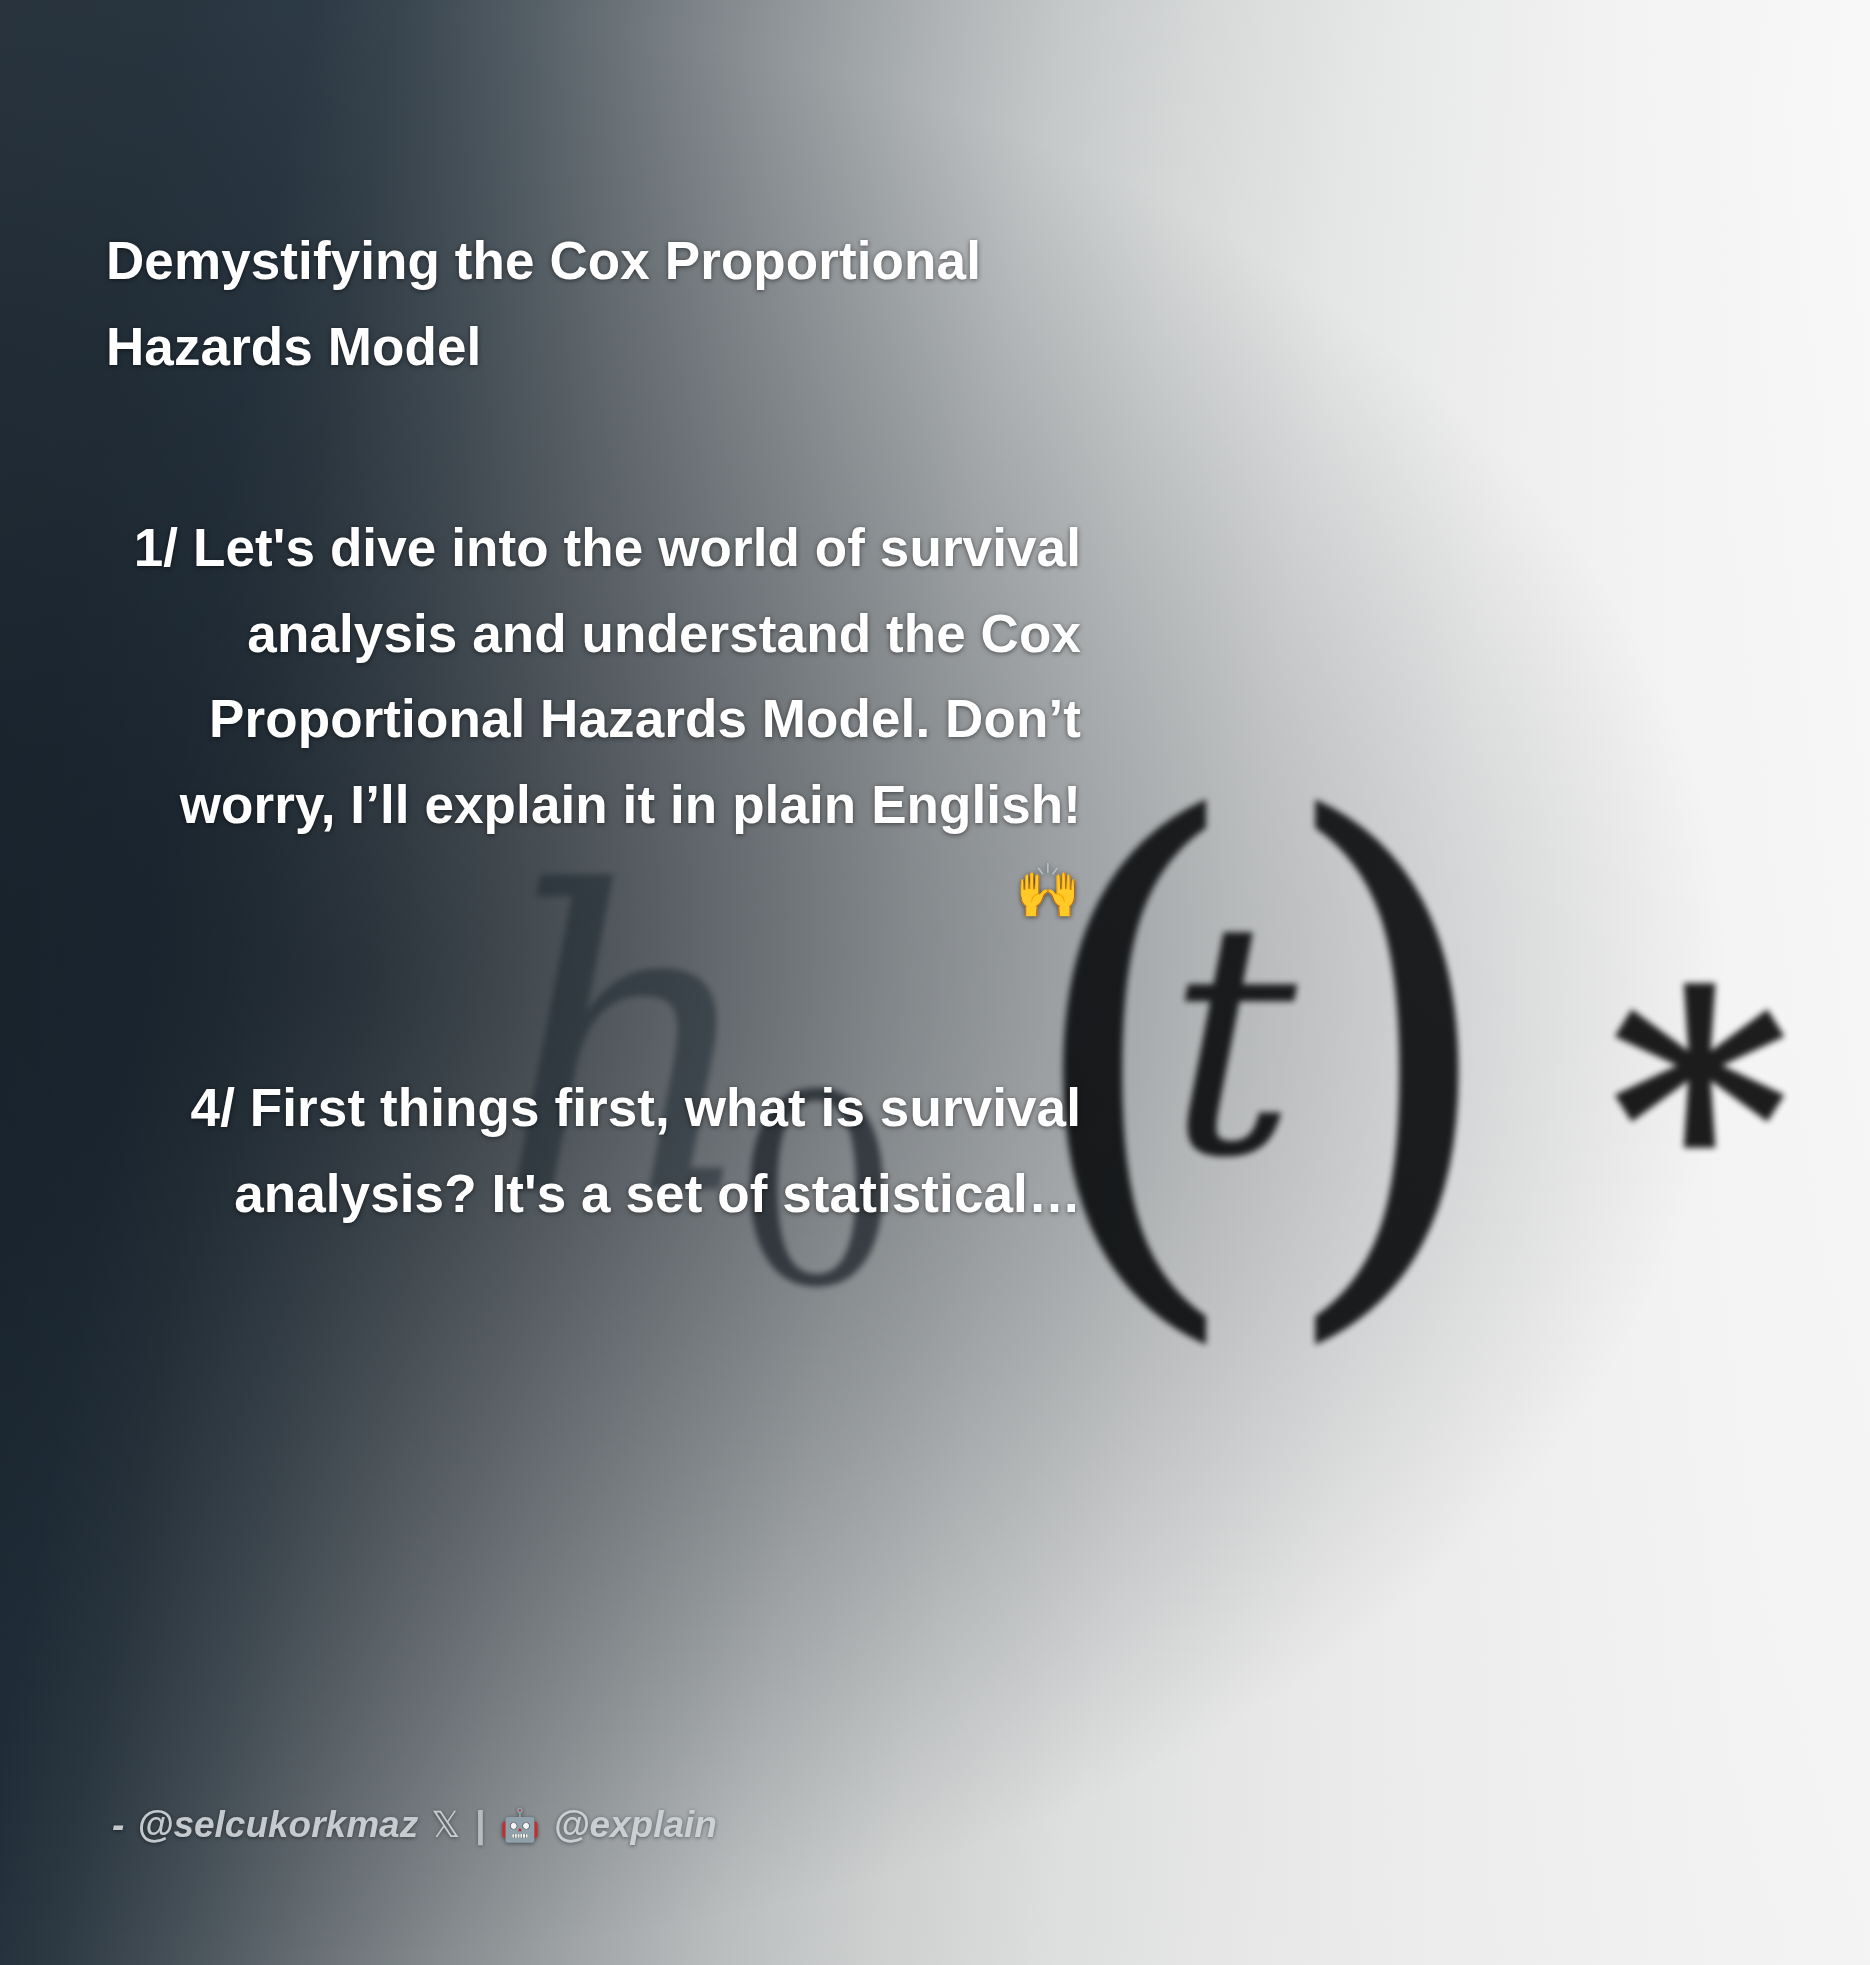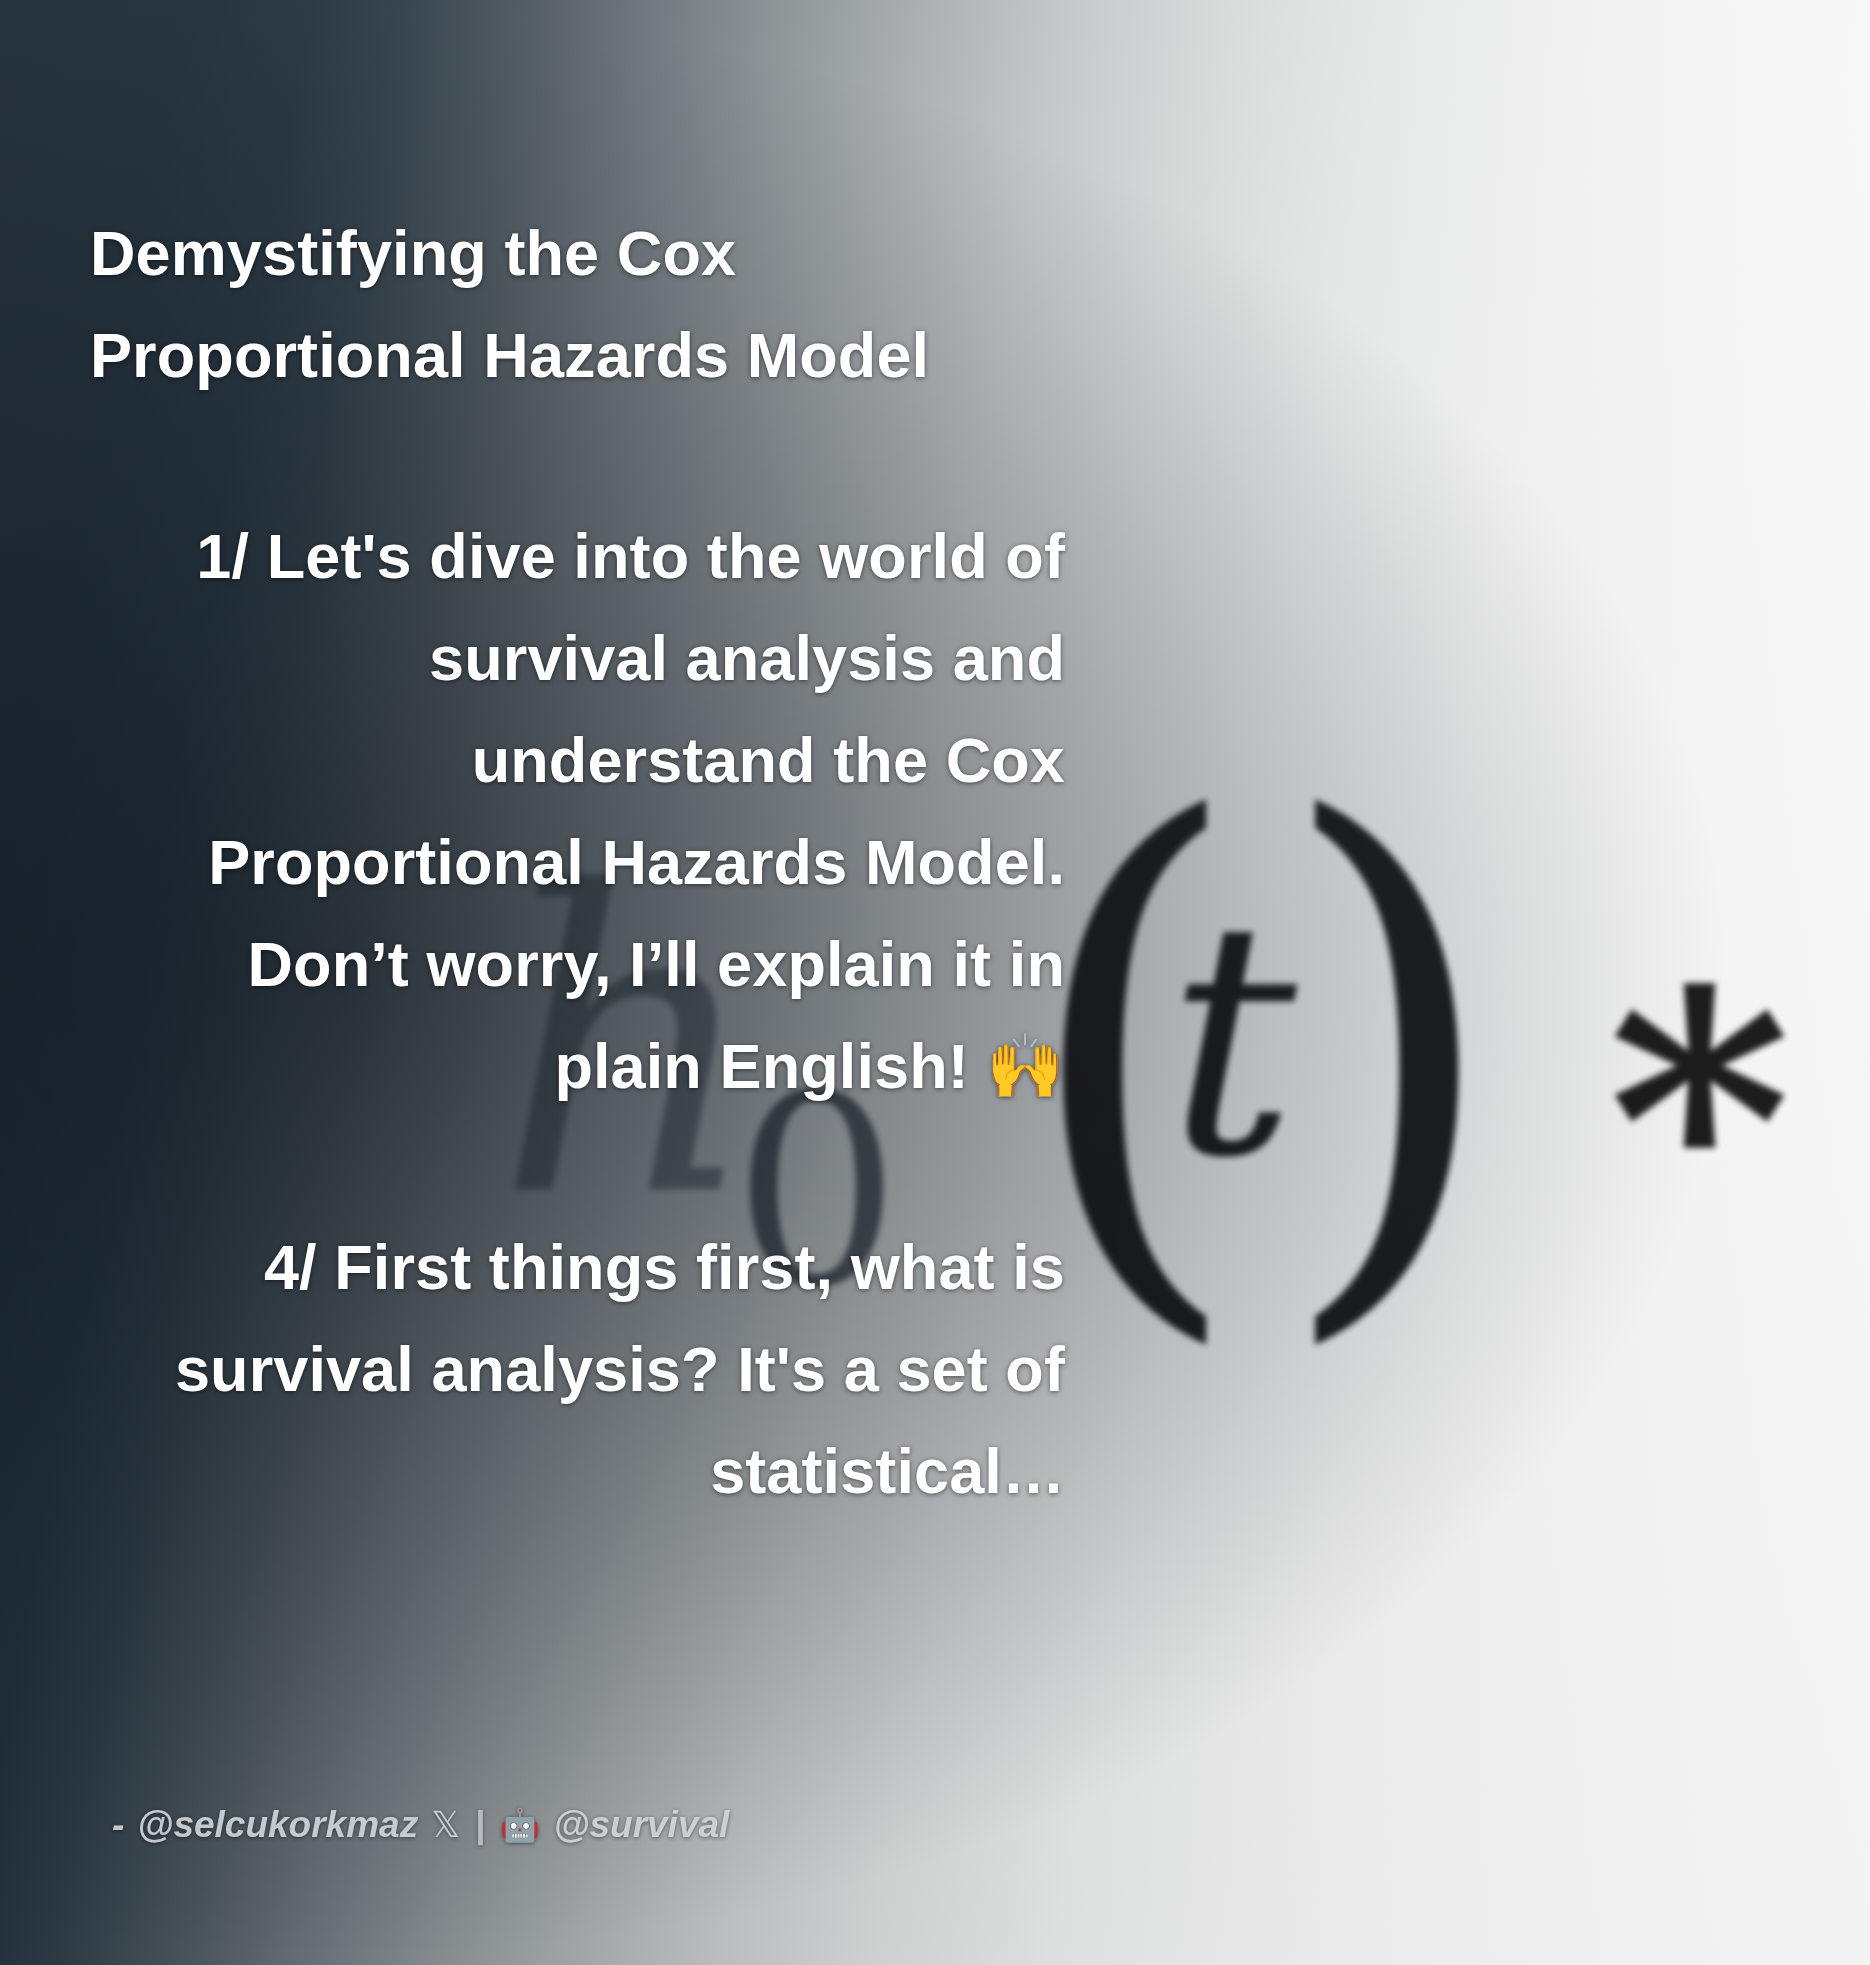--- a/index.html
+++ b/index.html
@@ -127,25 +127,25 @@
     position: absolute;
     left: 90px;
     top: 202px;
     width: 1026px;
   }
 
   .tweet-title,
   .tweet-para {
     color: #ffffff;
     font-weight: bold;
-    font-size: 63px;
+    font-size: 53px;
     line-height: 1.62;
     letter-spacing: 0.1px;
     text-shadow: 0 1px 5px rgba(0,0,0,0.55);
-    margin: 0;
+    margin: 16px;
   }
 
   .tweet-title {
     margin-bottom: 0;
     max-width: 910px;
   }
 
   .spacer-block {
     height: 99px;
   }
@@ -211,17 +211,17 @@
     <div class="spacer-block"></div>
     <p class="tweet-para">4/ First things first, what is survival analysis? It's a set of statistical…</p>
   </div>
 
   <div class="footer">
     <span>-</span>
     <span>@selcukorkmaz</span>
     <span class="x-logo">𝕏</span>
     <span class="sep">|</span>
     <span class="bot-icon">🤖</span>
-    <span>@survival</span>
+    <span>@explain</span>
   </div>
 
 </div>
 
 
 </body></html>

